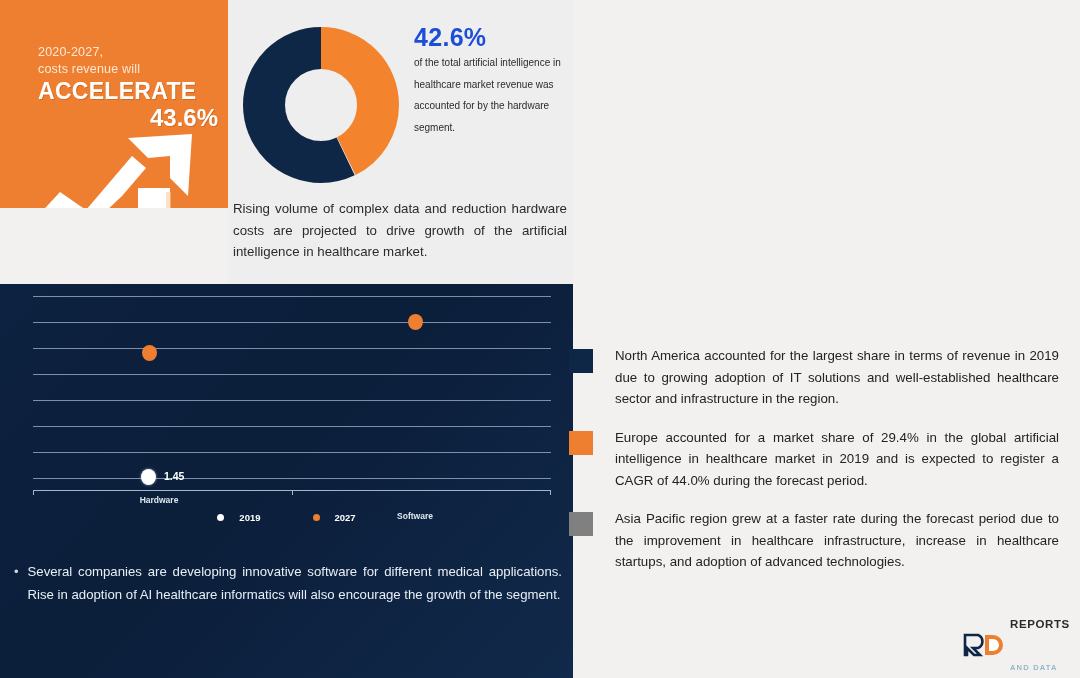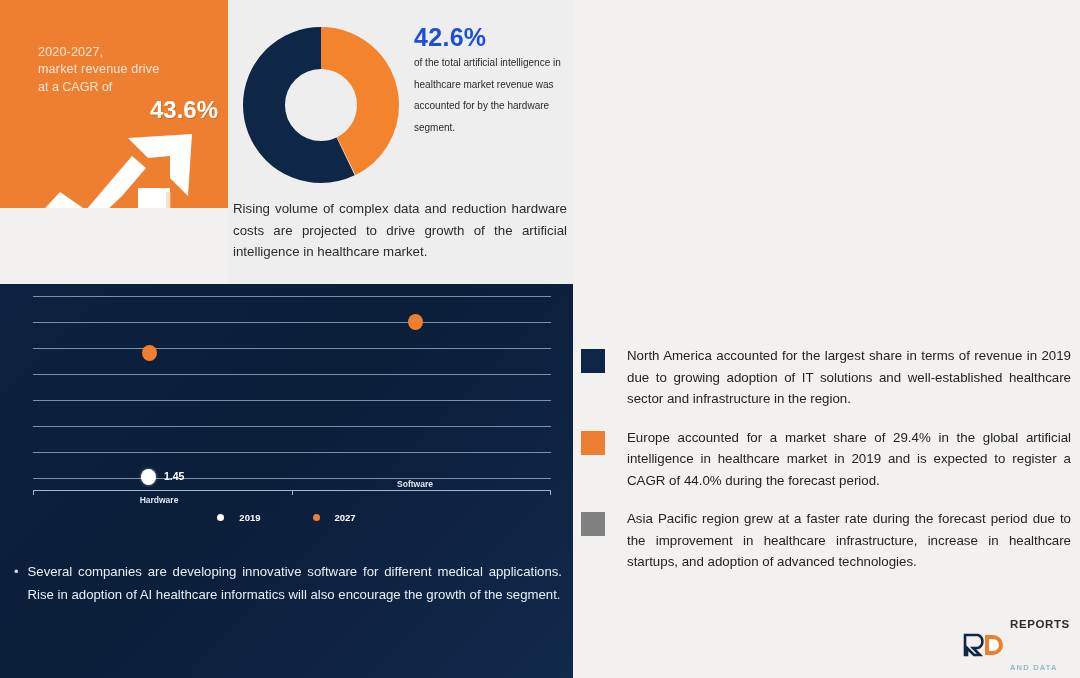--- a/index.html
+++ b/index.html
@@ -66,41 +66,41 @@
   .dp-legend .li{display:flex;align-items:center;gap:15px;}
   .ldot{width:7px;height:7px;border-radius:50%;display:inline-block;}
   .dark-bullet{
     position:absolute;left:14px;top:277px;width:548px;
     display:flex;gap:9px;
     color:#e8eef5;font-size:13.2px;line-height:22.5px;text-align:justify;
   }
   .dark-bullet .bdot{font-size:13px;line-height:22px;color:#cfd9e4;}
 
   
-  .right-list{position:absolute;left:581px;top:345px;width:490px;}
+  .right-list{position:absolute;left:569px;top:345px;width:490px;}
   .rl-item{display:flex;gap:22px;margin-bottom:17px;}
   .rl-sq{width:24px;height:24px;flex:0 0 24px;margin-top:4px;}
   .rl-txt{font-size:13.3px;line-height:21.5px;color:#232323;text-align:justify;}
 
   
   .logo{position:absolute;left:963px;top:628px;width:108px;height:34px;display:flex;align-items:center;gap:5px;}
   .logo-txt{display:flex;flex-direction:column;line-height:1;gap:32px;}
   .logo-t1{font-size:11.5px;font-weight:bold;color:#2b2b2b;letter-spacing:.6px;}
   .logo-t2{font-size:7.5px;font-weight:bold;color:#93b8c9;letter-spacing:1.2px;margin-top:2px;}
 </style>
 </head>
 <body>
 
 <div class="canvas">
 
   <div class="accel-panel">
     <div class="accel-text">
       <div class="accel-l1">2020-2027,</div>
-      <div class="accel-l2">market  revenue drive</div>
-      <div class="accel-l3">at a CAGR of</div>
+      <div class="accel-l2">costs  revenue will</div>
+      <div class="accel-big">ACCELERATE</div>
       <div class="accel-pct">43.6%</div>
     </div>
     <svg class="growth-svg" width="185" height="150" viewBox="0 0 185 150">
       <g fill="#ffffff">
         <rect x="28" y="95" width="32" height="50"></rect>
         <rect x="67" y="80" width="32" height="65"></rect>
         <rect x="106" y="58" width="32" height="87"></rect>
         <polygon points="6,78 28,60 52,76 96,30 118,48 118,20 142,18 142,10 168,10 168,40 150,40 150,34 126,60 104,44 58,92 32,76 14,90" opacity="0"></polygon>
       </g>
       <g fill="#ffffff">
@@ -157,21 +157,21 @@
       <div class="dp-tick" style="left:259px;"></div>
       <div class="dp-tick" style="left:517px;"></div>
 
       <div class="dot dot-2027" style="left:375px;top:23px;"></div>
       <div class="dot dot-2027" style="left:109px;top:54px;"></div>
       <div class="dot dot-2019" style="left:108px;top:178px;"></div>
       <div class="dot dot-2019" style="left:374px;top:181px;opacity:.0;"></div>
       <div class="dot-value" style="left:131px;top:179px;">1.45</div>
 
       <div class="dp-xlab" style="left:76px;top:204px;width:100px;">Hardware</div>
-      <div class="dp-xlab" style="left:332px;top:188px;width:100px;">Software</div>
+      <div class="dp-xlab" style="left:332px;top:220px;width:100px;">Software</div>
     </div>
 
     <div class="dp-legend">
       <span class="li">
         <span class="ldot" style="background:#ffffff;"></span>
         <span>2019</span>
       </span>
       <span class="li">
         <span class="ldot" style="background:#ef7f30;"></span>
         <span>2027</span>

